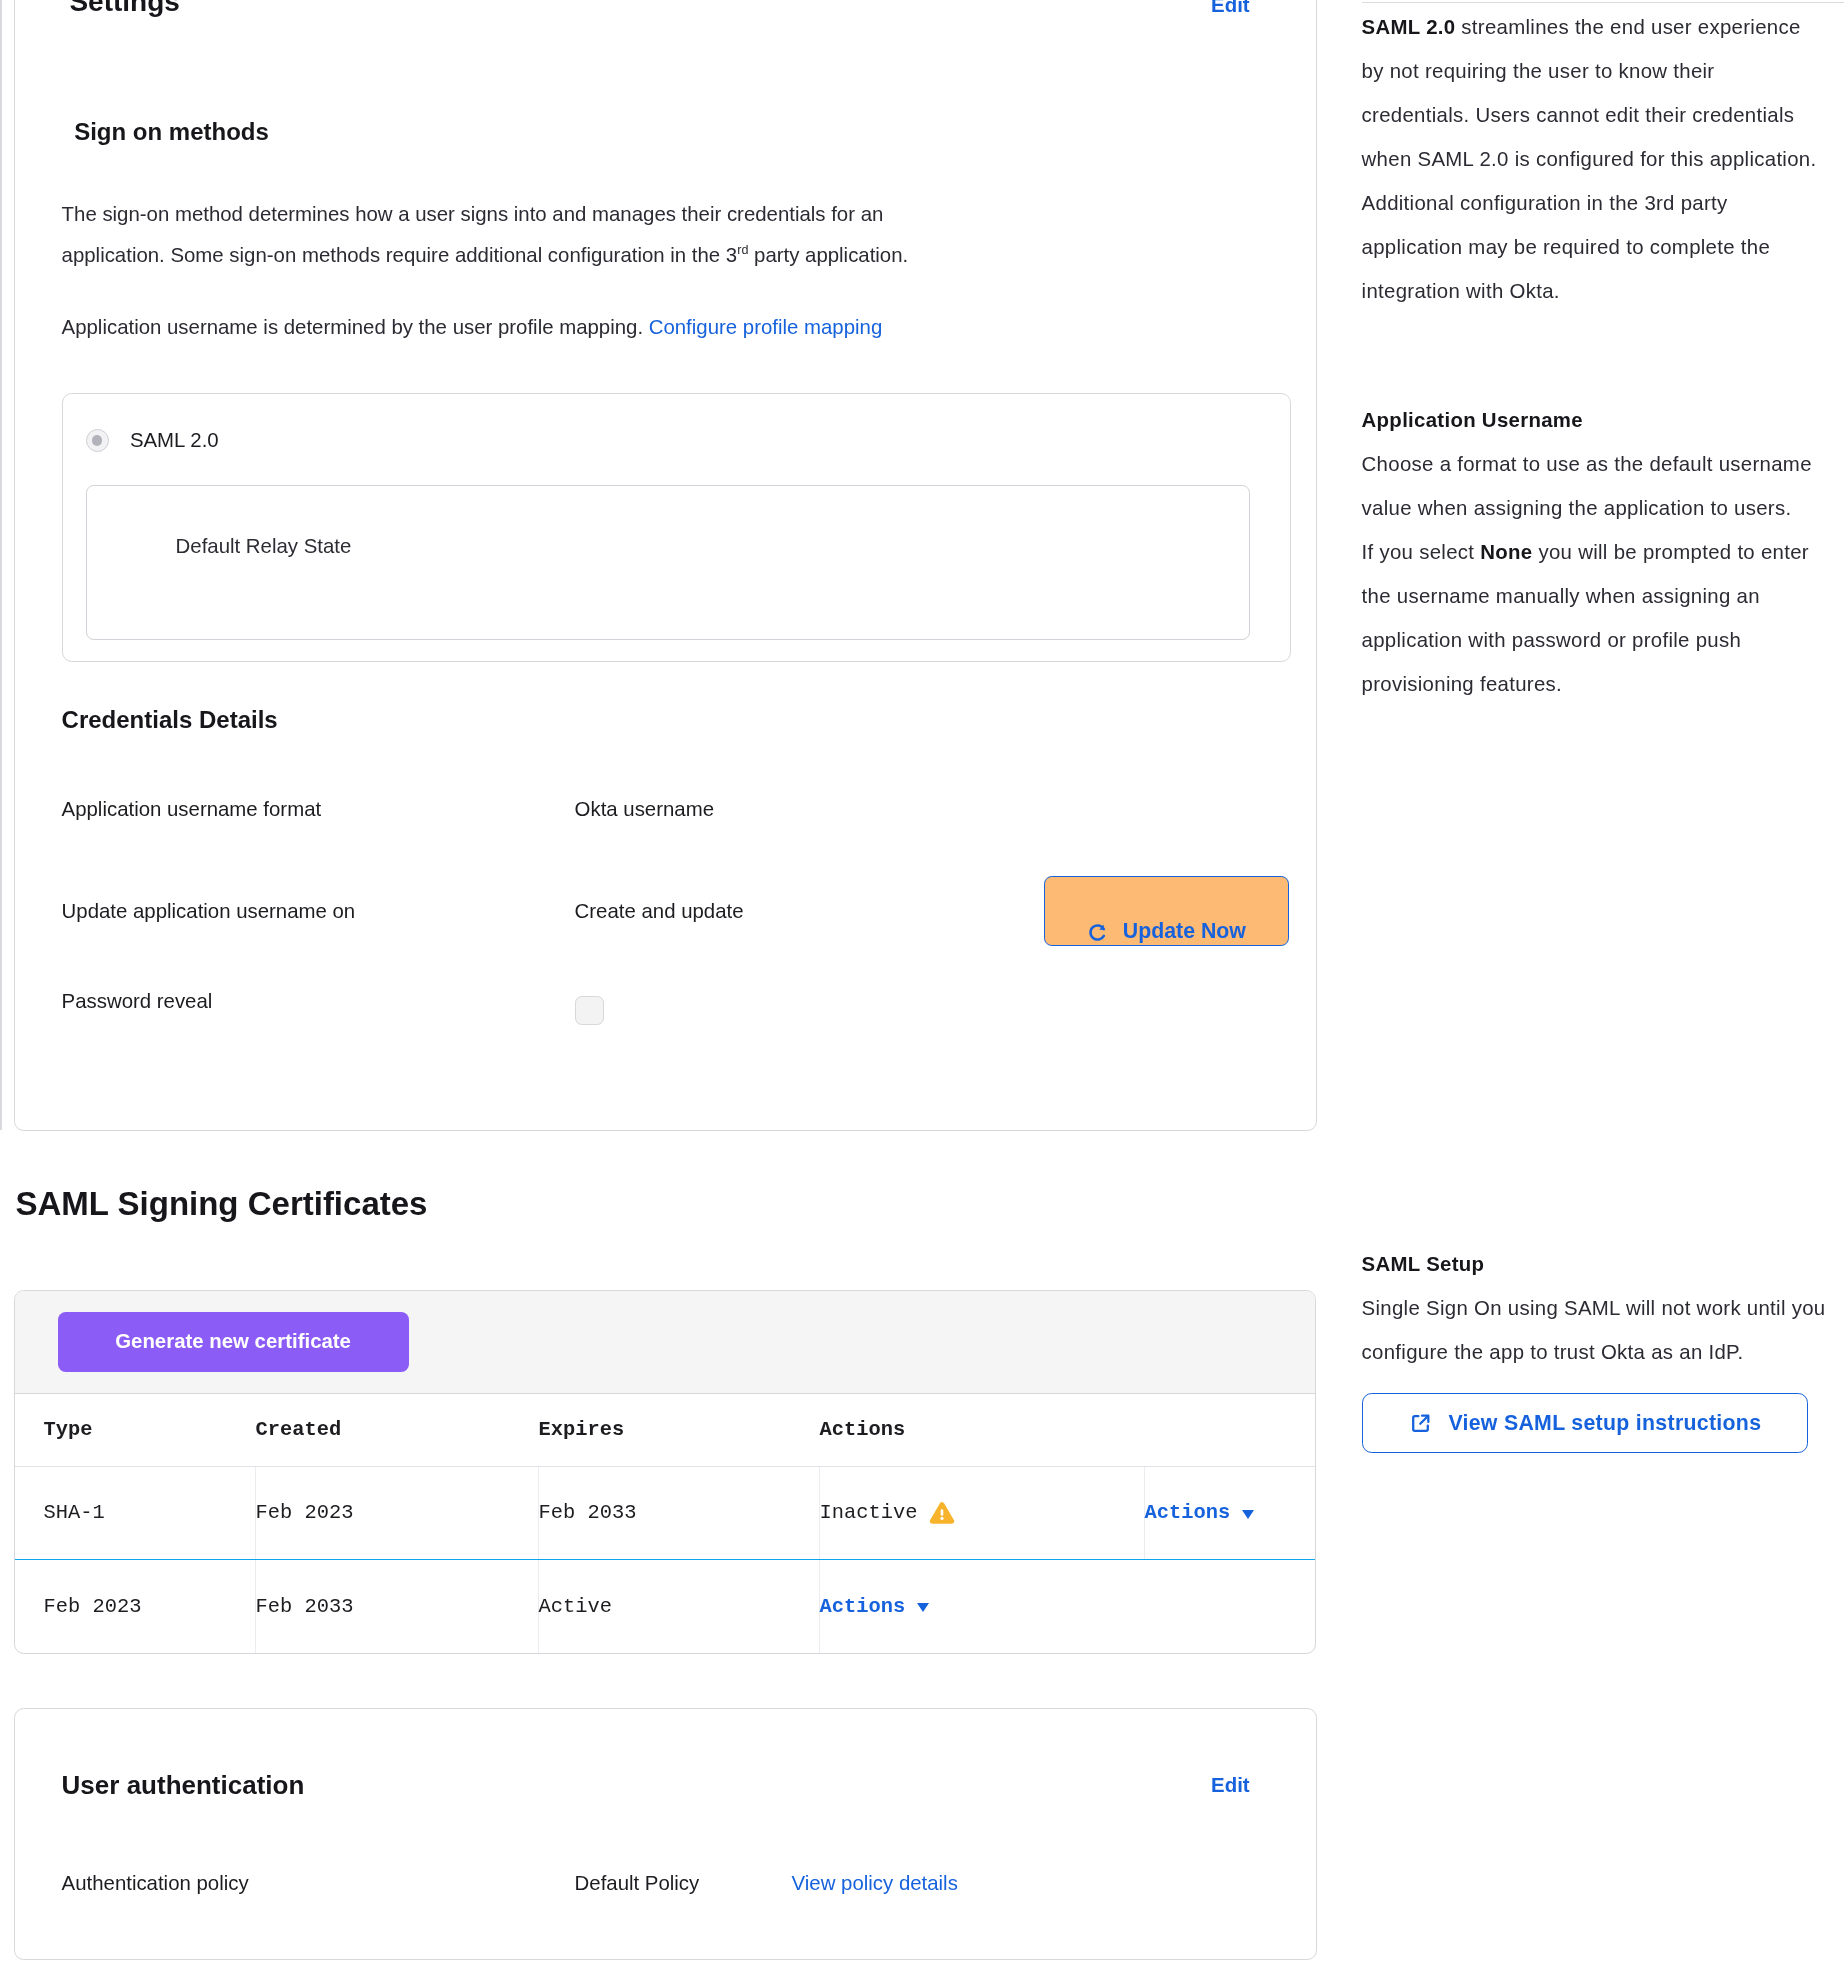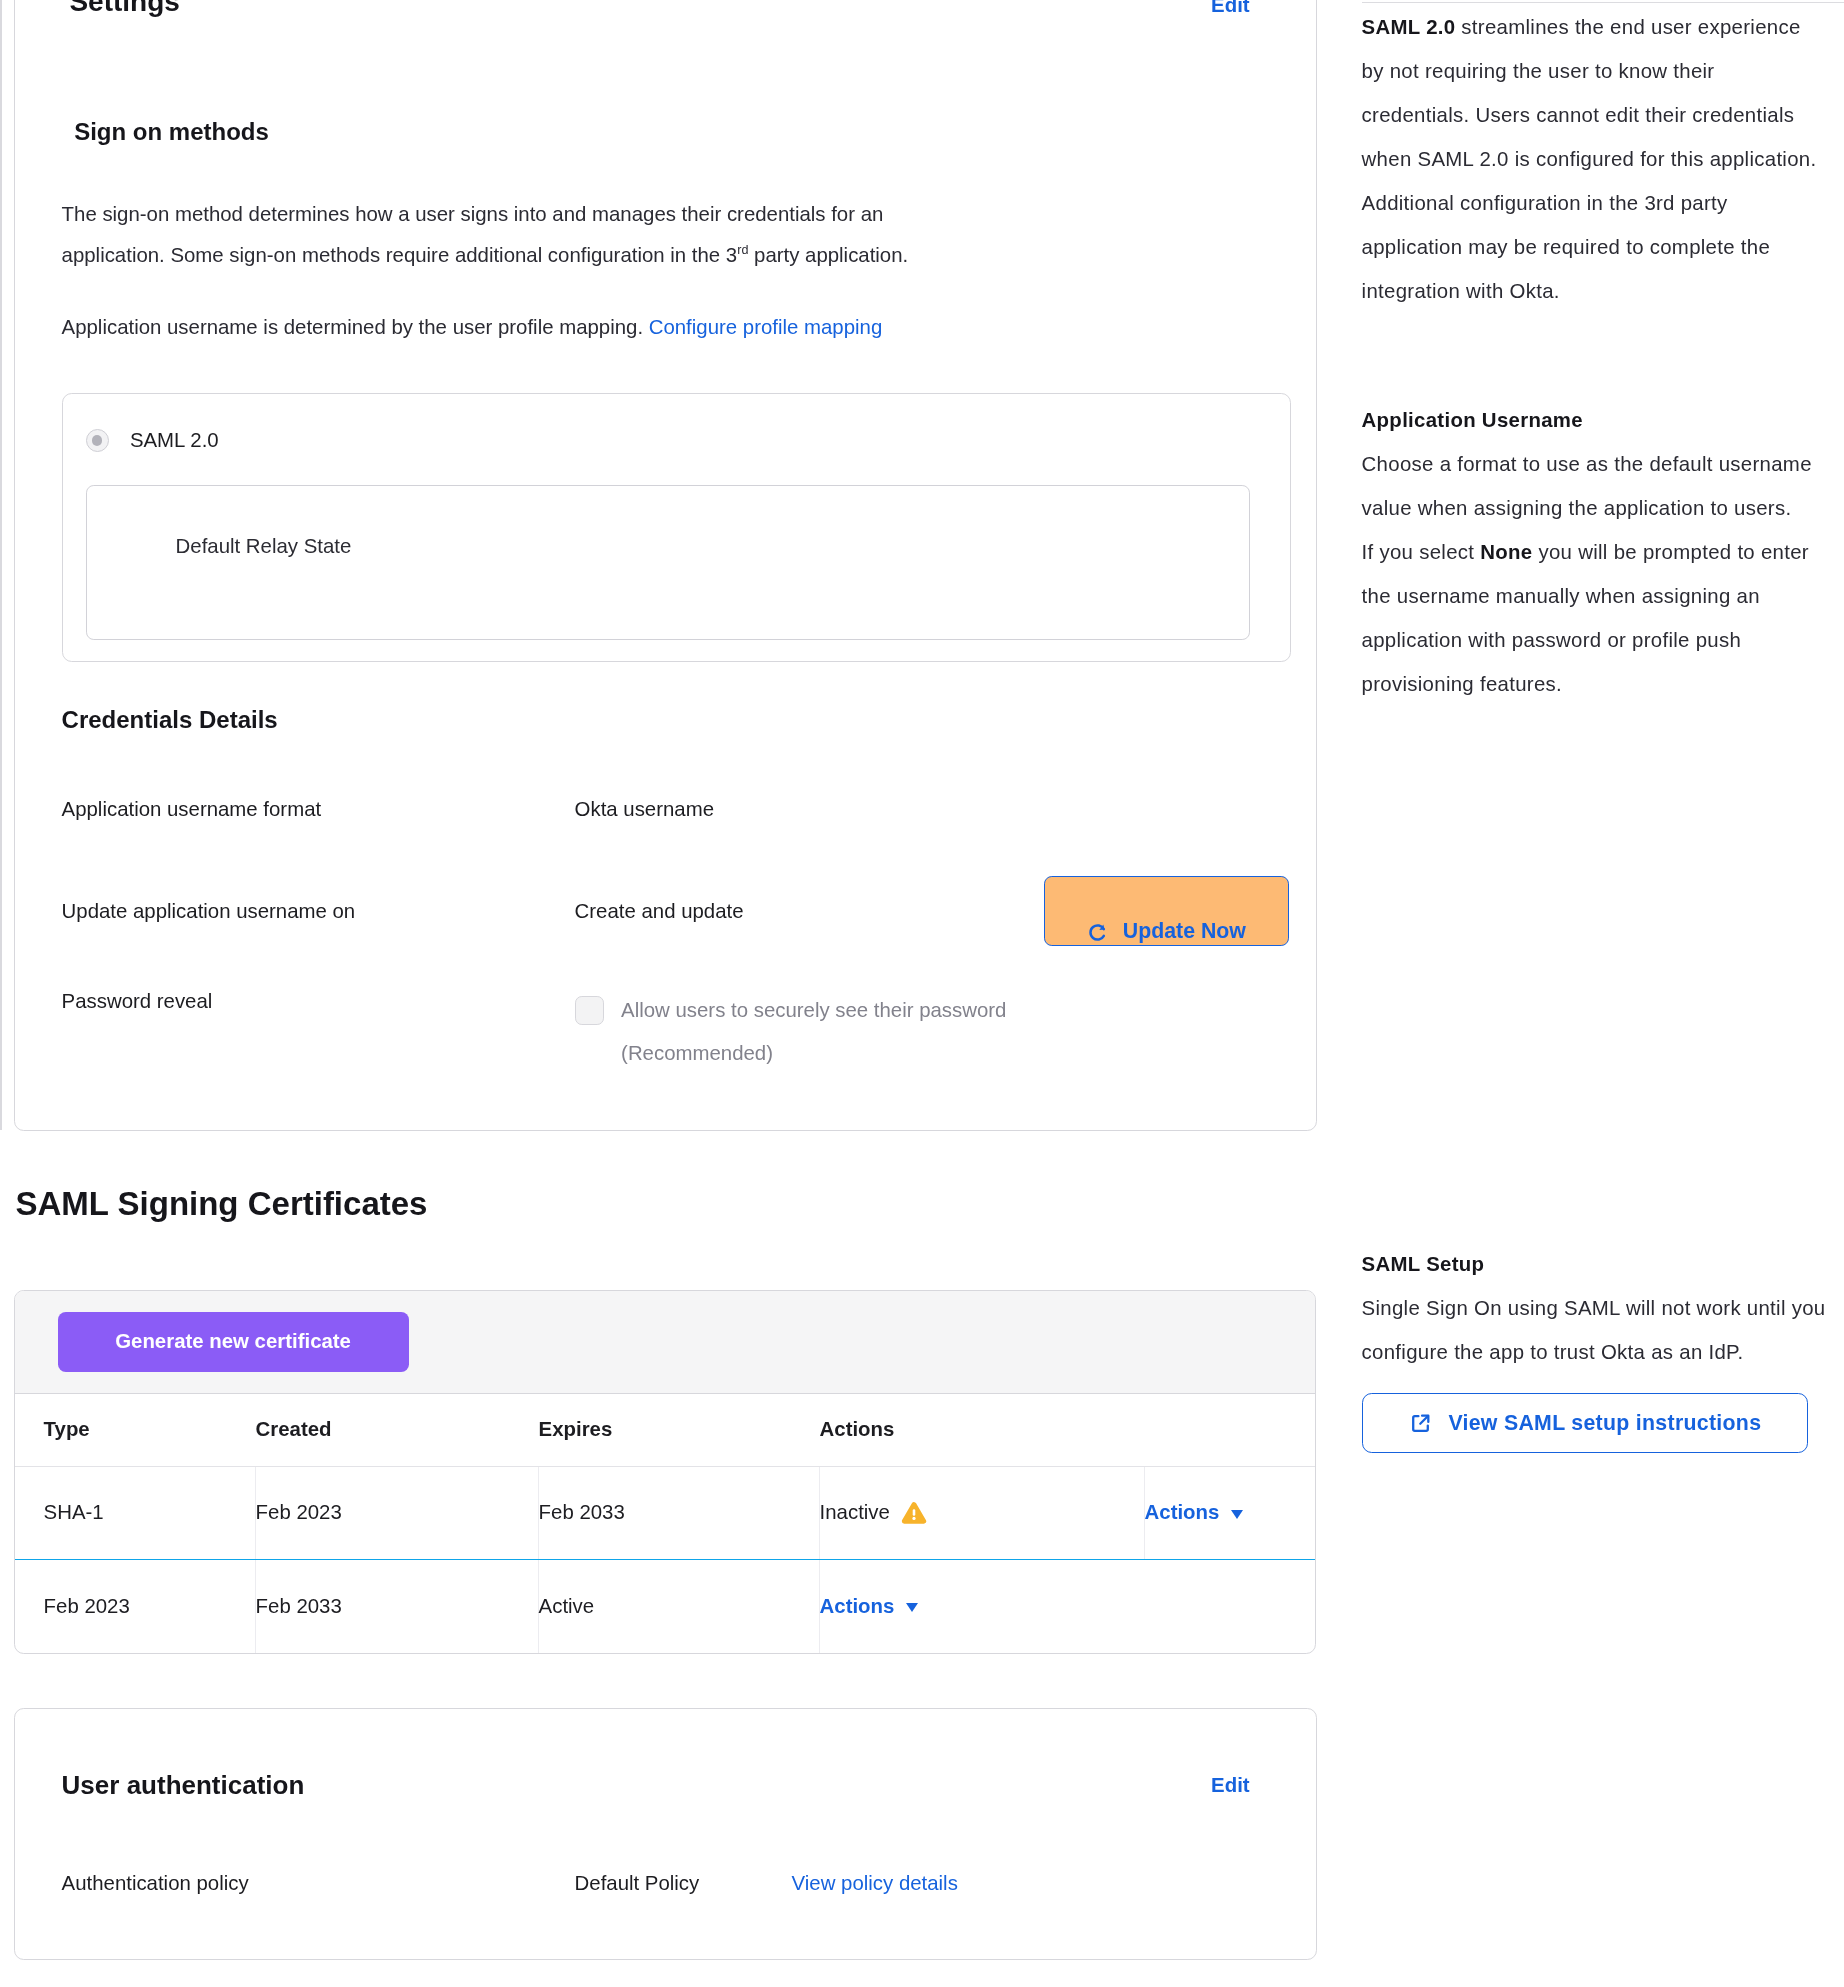--- a/index.html
+++ b/index.html
@@ -79,21 +79,21 @@
     height:103px; background:#f5f5f6; border-bottom:1px solid #d7d7dc;
     display:flex; align-items:center; padding-left:43px;
   }
   .generate-btn {
     width:351px; height:60px; border:none; border-radius:7.8px;
     background:#8b5cf6; color:#ffffff; font-size:20.4px; font-weight:bold;
     font-family:"Liberation Sans", sans-serif; cursor:pointer;
   }
   .cert-row {
     display:grid; grid-template-columns:212px 283px 281px 325px auto;
-    padding-left:29px; align-items:stretch; font-size:20.4px;
+    padding-left:29px; align-items:stretch; font-size:20.4px;font-family:Liberation Mono, monospace;
   }
   .cert-row > div { display:flex; align-items:center; }
   .cert-head-row { height:73px; border-bottom:1px solid #e3e3e7; font-weight:bold; color:#1d1d21; }
   .cert-data-row { height:93px; }
   .cert-data-row.bordered { border-bottom:1px solid #0ea5e9; }
   .cert-data-row > div { border-right:1px solid #ececf0; }
   .cert-data-row > div:last-child { border-right:none; }
   .status-cell { gap:11.6px; }
   .actions-cell { color:#1662dd; font-weight:bold; gap:11.6px; cursor:pointer; }
   .caret-down {
@@ -187,24 +187,20 @@
             <path d="M18.2 3.6 L19.1 8.8 L13.9 9.4 Z" fill="#1662dd"></path>
           </svg>
           <span>Update Now</span>
         </button>
       </div>
 
       <div class="def-row row-3">
         <div class="def-label">Password reveal</div>
         <div class="chk-wrap">
           <span class="checkbox"></span>
-          <div class="chk-text">
-            <span>Allow users to securely see their password</span>
-            <span>(Recommended)</span>
-          </div>
         </div>
       </div>
     </div>
 
     <h1 class="sig-heading">SAML Signing Certificates</h1>
 
     <div class="cert-panel">
       <div class="cert-toolbar">
         <button class="generate-btn">Generate new certificate</button>
       </div>

